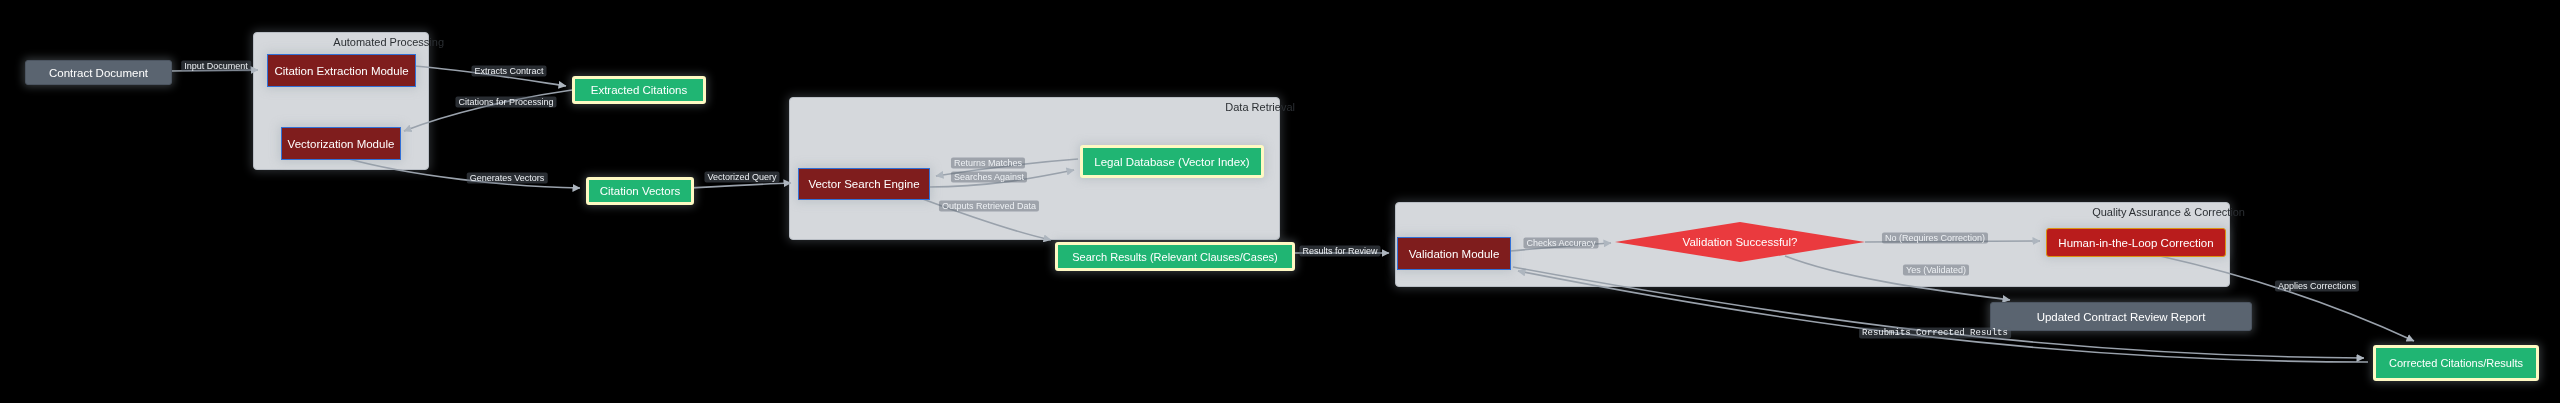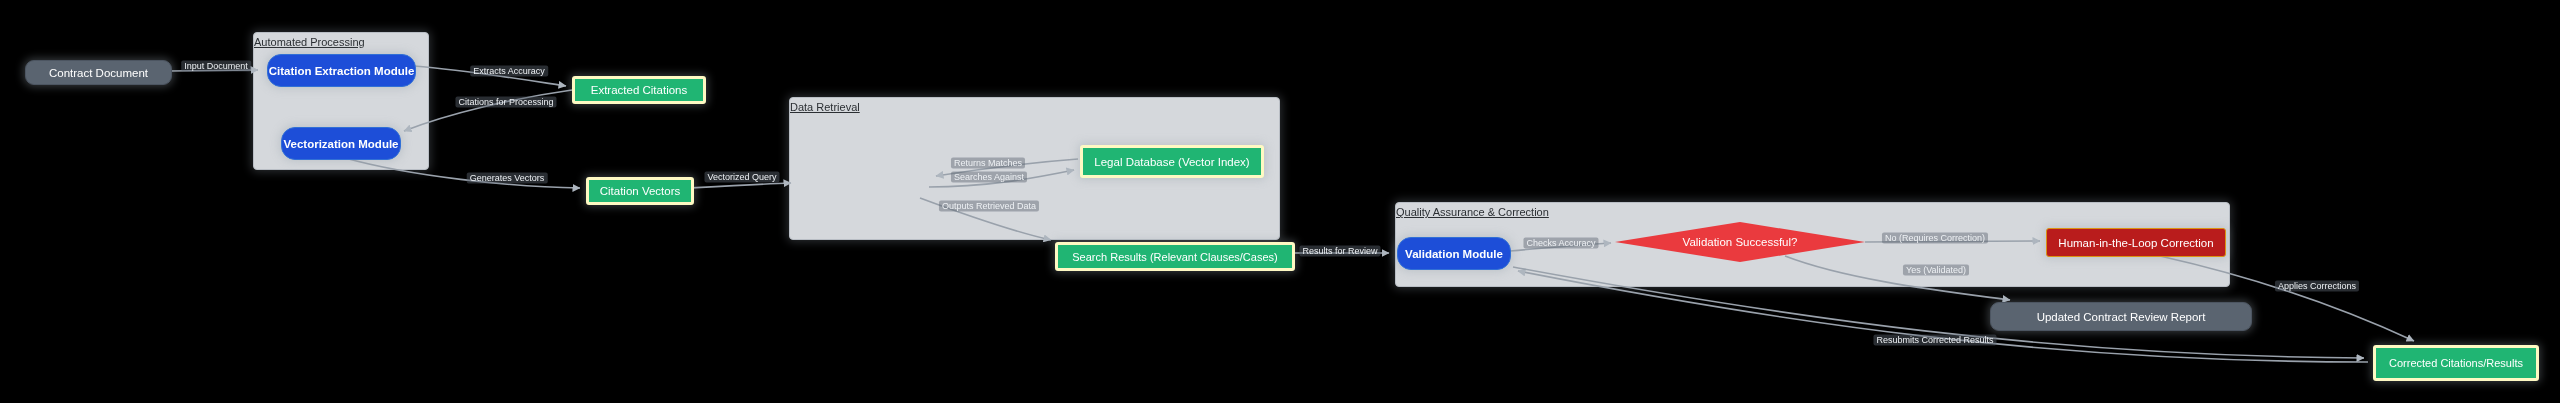--- a/index.html
+++ b/index.html
@@ -6,33 +6,33 @@
   .canvas {
     position:relative; width:2560px; height:403px; background:#000;
     font-family:"Liberation Sans", sans-serif; overflow:hidden;
   }
   .subgraph {
     position:absolute; background:#d5d8dc; border:1px solid #b9bec5;
     border-radius:4px; box-shadow:0 0 10px 2px rgba(140,150,160,0.30);
     z-index:1;
   }
   .sg-title {
-    position:absolute; top:3px; left:0; width:100%; text-align:left;
-    color:#2b2f33; font-size:11px; white-space:nowrap;text-decoration:underline;
+    position:absolute; top:3px; left:16px; width:100%; text-align:right;
+    color:#2b2f33; font-size:11px; white-space:nowrap;
   }
   svg.edges { position:absolute; left:0; top:0; z-index:2; }
   svg.edges path.edge { fill:none; stroke:#99a1ab; stroke-width:1.6; }
   .node {
     position:absolute; display:flex; align-items:center; justify-content:center;
     color:#ffffff; font-size:11.5px; white-space:nowrap; z-index:3;
     box-shadow:0 0 9px 2px rgba(150,160,170,0.35);
   }
-  .node.blue   { background:#1d4ed8; border:1px solid #3170d6; border-radius:14px;font-weight:bold; }
+  .node.blue   { background:#7f1d1d; border:1px solid #3170d6; border-radius:0; }
   .node.green  { background:#20b573; border:3px solid #fef9c3; border-radius:3px; }
-  .node.gray   { background:#5a6470; border:1px solid #4c5561; border-radius:9px; }
+  .node.gray   { background:#5a6470; border:1px solid #4c5561; border-radius:3px; }
   .node.orange { background:#b91c1c; border:1px solid #db9214; border-radius:3px; }
   .node.diamond {
     background:#ea3a3e; border:none; box-shadow:none;
     clip-path:polygon(50% 0, 100% 50%, 50% 100%, 0 50%);
     filter:drop-shadow(0 0 5px rgba(160,160,160,0.4));
   }
   .elabel {
     position:absolute; transform:translate(-50%,-50%);
     color:#eef1f4; font-size:9px; line-height:11px; white-space:nowrap;
     padding:0 3px; border-radius:2px; z-index:4;
@@ -75,36 +75,37 @@
     <path class="edge" d="M2160,256 C2240,274 2330,302 2414,341" marker-end="url(#arrow)"></path>
     <path class="edge" d="M2368,362 C2050,362 1790,324 1518,271" marker-end="url(#arrow)"></path>
     <path class="edge" d="M1513,267 C1790,318 2050,356 2364,358" marker-end="url(#arrow)"></path>
   </svg>
 
   <div class="node gray" style="left:25px;top:60px;width:145px;height:23px;">Contract Document</div>
   <div class="node blue" style="left:267px;top:54px;width:147px;height:31px;">Citation Extraction Module</div>
   <div class="node blue" style="left:281px;top:127px;width:118px;height:31px;">Vectorization Module</div>
   <div class="node green" style="left:572px;top:76px;width:128px;height:22px;">Extracted Citations</div>
   <div class="node green" style="left:586px;top:177px;width:102px;height:22px;">Citation Vectors</div>
+  <div class="node blue" style="left:798px;top:168px;width:130px;height:30px;">Vector Search Engine</div>
   <div class="node green" style="left:1080px;top:145px;width:178px;height:27px;">Legal Database (Vector Index)</div>
   <div class="node green" style="left:1055px;top:242px;width:234px;height:23px;font-size:11px;">Search Results (Relevant Clauses/Cases)</div>
   <div class="node blue" style="left:1397px;top:237px;width:112px;height:31px;">Validation Module</div>
   <div class="node diamond" style="left:1615px;top:222px;width:250px;height:40px;">Validation Successful?</div>
   <div class="node orange" style="left:2046px;top:228px;width:178px;height:27px;">Human-in-the-Loop Correction</div>
   <div class="node gray" style="left:1990px;top:302px;width:260px;height:27px;">Updated Contract Review Report</div>
   <div class="node green" style="left:2373px;top:345px;width:160px;height:30px;font-size:11px;">Corrected Citations/Results</div>
 
   <div class="elabel" style="left:216px;top:66px;">Input Document</div>
-  <div class="elabel" style="left:509px;top:71px;">Extracts Accuracy</div>
+  <div class="elabel" style="left:509px;top:71px;">Extracts Contract</div>
   <div class="elabel" style="left:506px;top:102px;">Citations for Processing</div>
   <div class="elabel" style="left:507px;top:178px;">Generates Vectors</div>
   <div class="elabel" style="left:742px;top:177px;">Vectorized Query</div>
   <div class="elabel" style="left:989px;top:177px;">Searches Against</div>
   <div class="elabel" style="left:988px;top:163px;">Returns Matches</div>
   <div class="elabel" style="left:989px;top:206px;">Outputs Retrieved Data</div>
   <div class="elabel" style="left:1340px;top:251px;">Results for Review</div>
   <div class="elabel" style="left:1561px;top:243px;">Checks Accuracy</div>
   <div class="elabel" style="left:1935px;top:238px;">No (Requires Correction)</div>
   <div class="elabel" style="left:1936px;top:270px;">Yes (Validated)</div>
   <div class="elabel" style="left:2317px;top:286px;">Applies Corrections</div>
-  <div class="elabel" style="left:1935px;top:340px;">Resubmits Corrected Results</div>
+  <div class="elabel" style="left:1935px;top:333px;font-family:Liberation Mono, monospace;">Resubmits Corrected Results</div>
 
 </div>
 
 </body></html>

